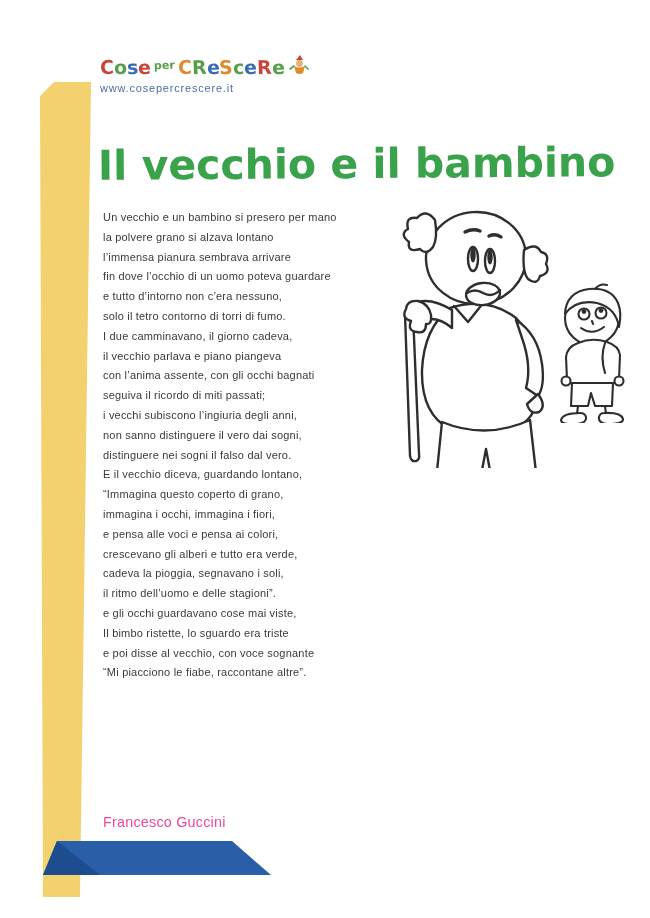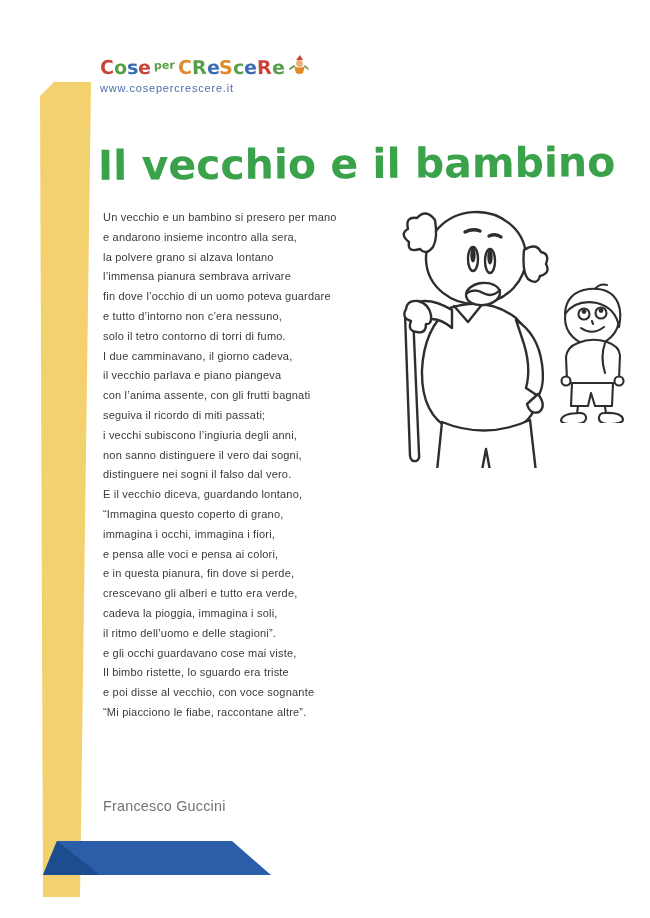--- a/index.html
+++ b/index.html
@@ -81,48 +81,46 @@
         <path d="M7,12 L3,15 M18,12 L21,15" stroke="#55a047" stroke-width="1.6" fill="none" stroke-linecap="round"></path>
       </svg>
     </div>
     <div class="site-url" style="color: rgb(74, 110, 169);">www.cosepercrescere.it</div>
   </div>
 
   <h1 class="page-title" style="color: rgb(58, 162, 75);">Il vecchio e il bambino</h1>
 
   <div class="poem" style="color: rgb(58, 58, 58);">
       <div class="poem-line">Un vecchio e un bambino si presero per mano</div>
-      <div class="poem-line">e andarono insieme incontro alla sera,</div>
       <div class="poem-line">la polvere grano si alzava lontano</div>
       <div class="poem-line">l’immensa pianura sembrava arrivare</div>
       <div class="poem-line">fin dove l’occhio di un uomo poteva guardare</div>
       <div class="poem-line">e tutto d’intorno non c’era nessuno,</div>
       <div class="poem-line">solo il tetro contorno di torri di fumo.</div>
       <div class="poem-line">I due camminavano, il giorno cadeva,</div>
       <div class="poem-line">il vecchio parlava e piano piangeva</div>
-      <div class="poem-line">con l’anima assente, con gli frutti bagnati</div>
+      <div class="poem-line">con l’anima assente, con gli occhi bagnati</div>
       <div class="poem-line">seguiva il ricordo di miti passati;</div>
       <div class="poem-line">i vecchi subiscono l’ingiuria degli anni,</div>
       <div class="poem-line">non sanno distinguere il vero dai sogni,</div>
       <div class="poem-line">distinguere nei sogni il falso dal vero.</div>
       <div class="poem-line">E il vecchio diceva, guardando lontano,</div>
       <div class="poem-line">“Immagina questo coperto di grano,</div>
       <div class="poem-line">immagina i occhi, immagina i fiori,</div>
       <div class="poem-line">e pensa alle voci e pensa ai colori,</div>
-      <div class="poem-line">e in questa pianura, fin dove si perde,</div>
       <div class="poem-line">crescevano gli alberi e tutto era verde,</div>
-      <div class="poem-line">cadeva la pioggia, immagina i soli,</div>
+      <div class="poem-line">cadeva la pioggia, segnavano i soli,</div>
       <div class="poem-line">il ritmo dell’uomo e delle stagioni”.</div>
       <div class="poem-line">e gli occhi guardavano cose mai viste,</div>
       <div class="poem-line">Il bimbo ristette, lo sguardo era triste</div>
       <div class="poem-line">e poi disse al vecchio, con voce sognante</div>
       <div class="poem-line">“Mi piacciono le fiabe, raccontane altre”.</div>
     </div>
 
-  <div class="author" style="color: #737373;">Francesco Guccini</div>
+  <div class="author" style="color: #ec4899; margin-top: 16px;">Francesco Guccini</div>
 
   <svg class="oldman-svg" width="170" height="270" viewBox="0 0 170 270">
 
     <path class="ln" d="M17,116 L22,258 Q23,264 28,263 Q32,262 31,256 L25,116 Z"></path>
 
     <path class="ln" d="M62,110 Q36,130 34,172 Q33,216 62,231 Q96,246 129,230 Q152,217 152,184 Q152,144 128,120 Q99,98 62,110 Z"></path>
 
     <path class="ln" d="M64,112 Q44,100 30,104 L36,122 Q50,118 64,130 Z"></path>
 
     <path class="ln" d="M30,103 Q19,102 18,111 Q13,120 23,123 Q19,133 29,134 Q38,136 38,126 Q44,127 43,117 Q41,106 30,103 Z"></path>

